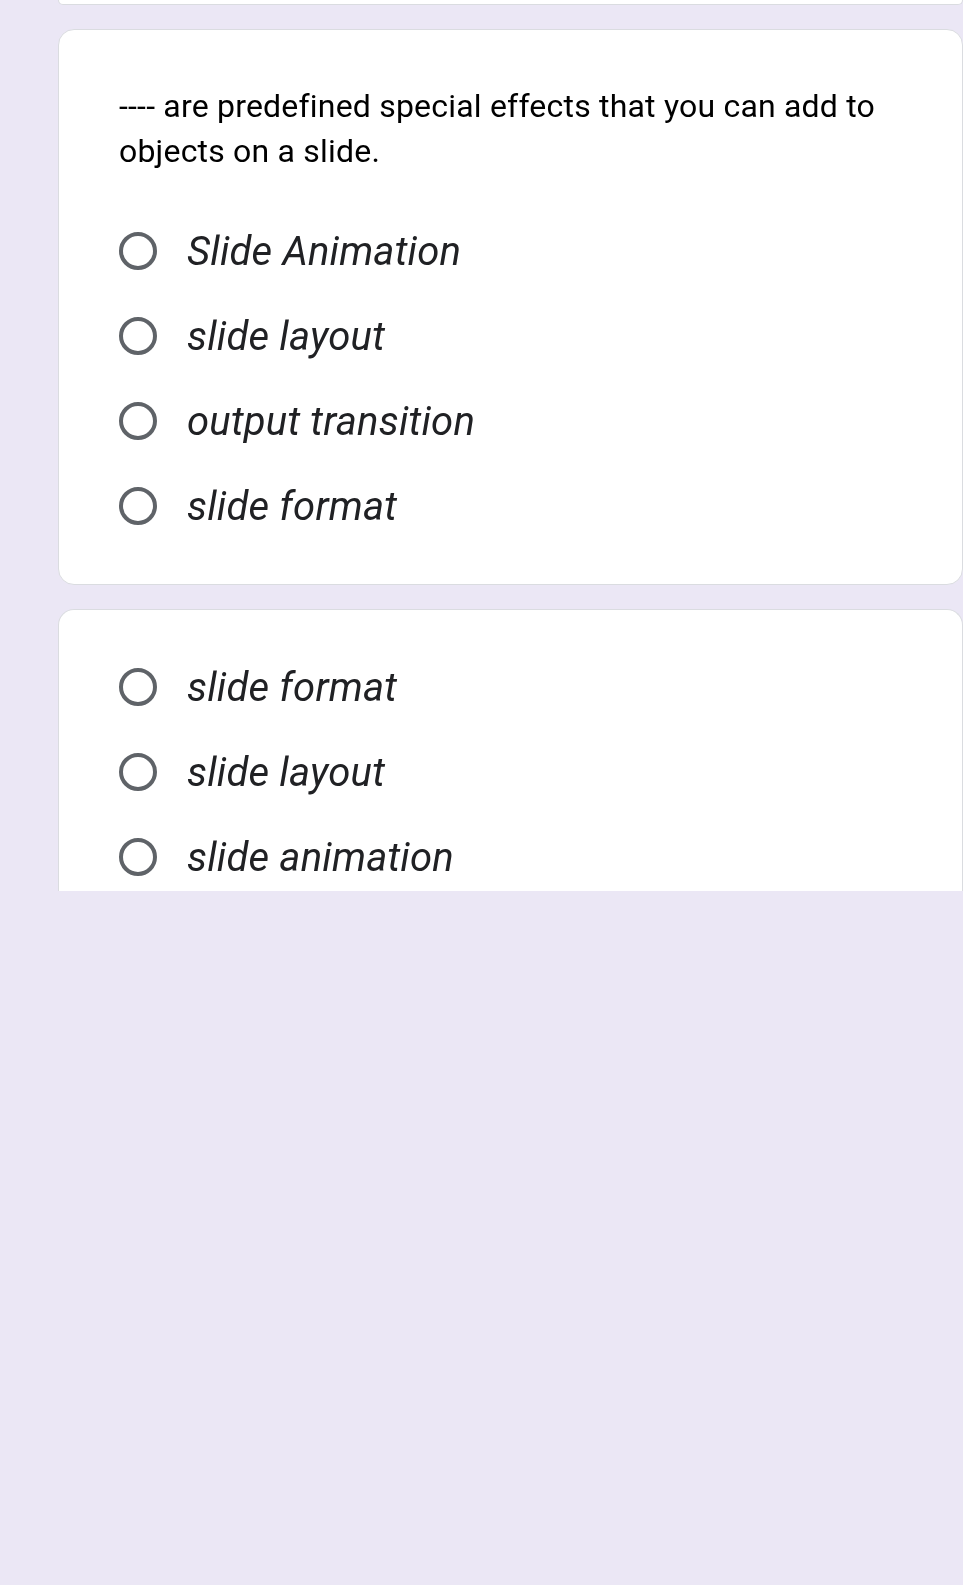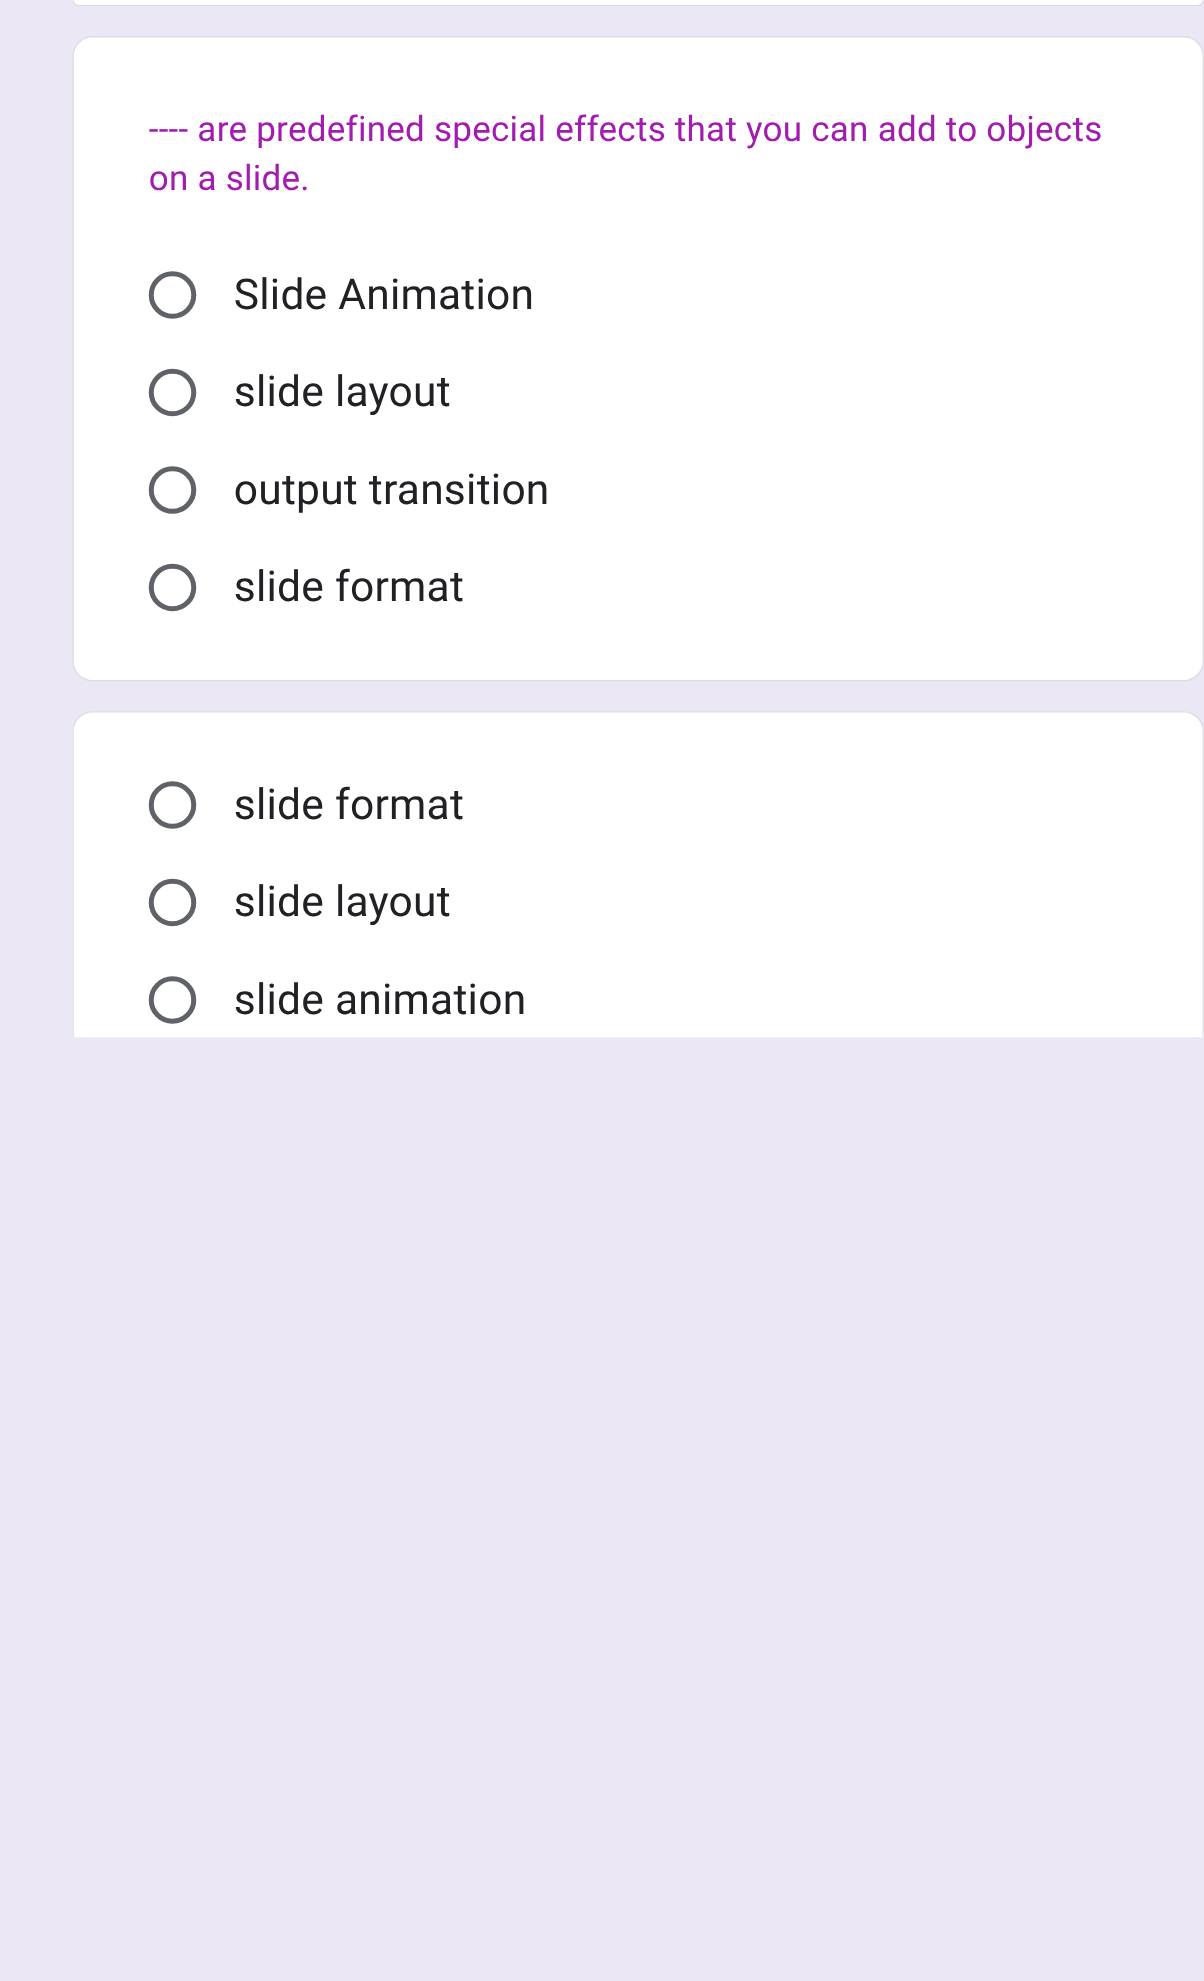--- a/index.html
+++ b/index.html
@@ -27,22 +27,22 @@
       border-radius: 16px;
       margin: 24px 0 0 58px;
       padding: 54px 60px 54px 60px;
     }
     .question-card.partial-bottom {
       border-bottom: none;
       border-radius: 16px 16px 0 0;
       padding-bottom: 10px;
     }
     .question-text {
-      font-size: 28px;
-      color: #a21caf;
+      font-size: 32px;
+      color: #000000;
       line-height: 1.4;
       margin-bottom: 54px;
       letter-spacing: 0.2px;
     }
     .options-list {
       display: flex;
       flex-direction: column;
       gap: 38px;
     }
     .option-row {
@@ -52,23 +52,24 @@
       cursor: pointer;
     }
     .radio-circle {
       width: 38px;
       height: 38px;
       border: 4px solid #5f6368;
       border-radius: 50%;
       flex-shrink: 0;
     }
     .option-label {
-      font-size: 34px;
+      font-size: 40px;
       color: #202124;
       letter-spacing: 0.2px;
+      font-style: italic;
     }
     .partial-option {
       display: flex;
       align-items: center;
       gap: 30px;
       margin-top: 38px;
     }
     .partial-radio {
       width: 38px;
       height: 20px;

